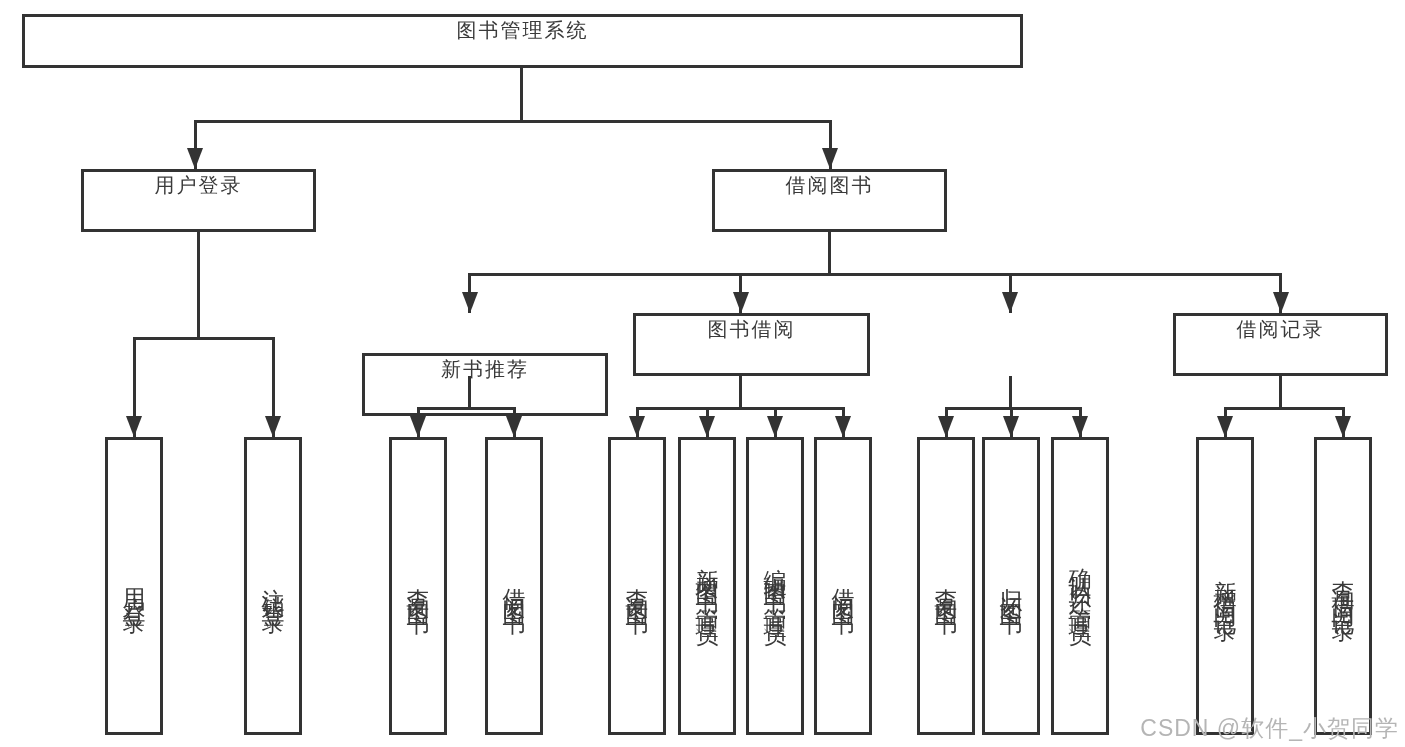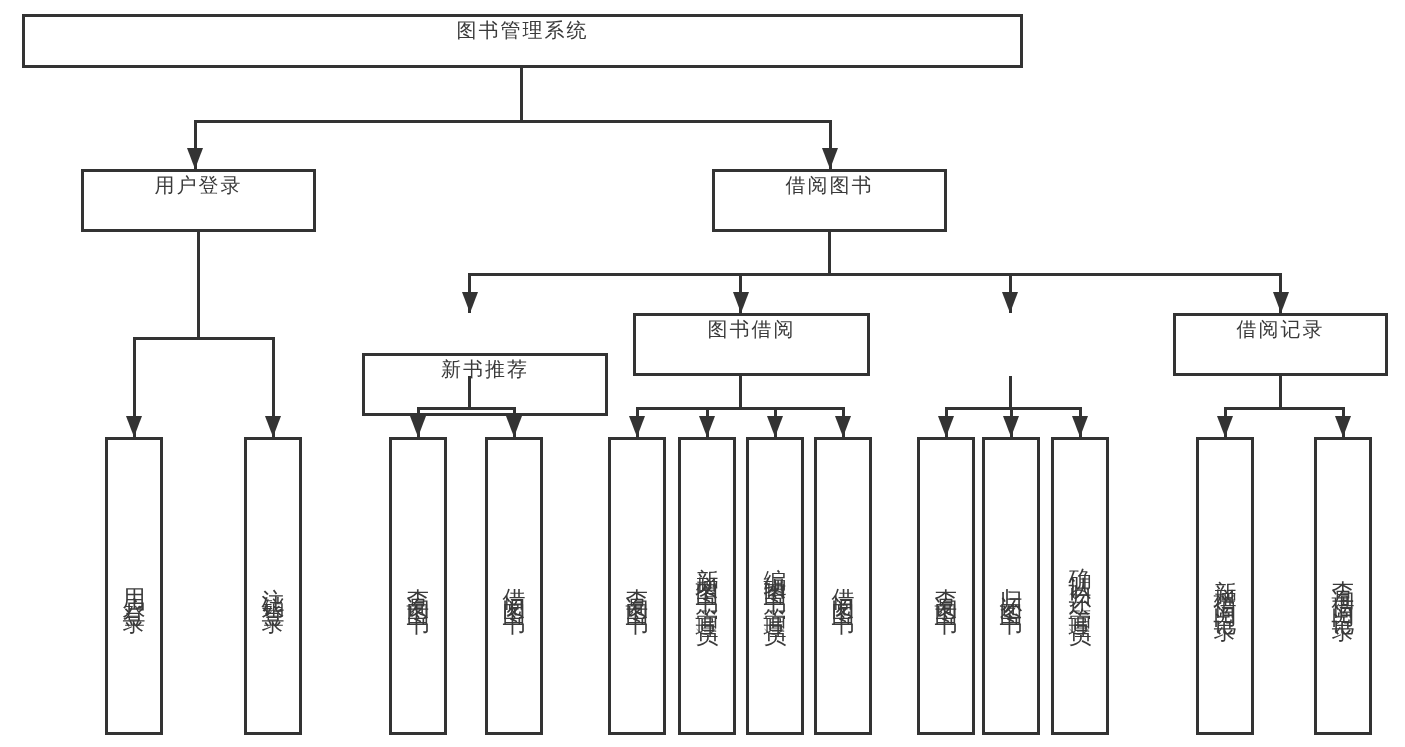--- a/index.html
+++ b/index.html
@@ -158,14 +158,15 @@
   <div class="vline" style="left:1079px; top:407px; height:30px;"></div>
   <div class="arrow" style="left:1072px; top:416px;"></div>
 
   <div class="vline" style="left:1279px; top:376px; height:31px;"></div>
   <div class="hline" style="left:1224px; top:407px; width:121px;"></div>
   <div class="vline" style="left:1224px; top:407px; height:30px;"></div>
   <div class="arrow" style="left:1217px; top:416px;"></div>
   <div class="vline" style="left:1342px; top:407px; height:30px;"></div>
   <div class="arrow" style="left:1335px; top:416px;"></div>
 
+  <div class="watermark">CSDN @软件_小贺同学</div>
 
 </div>
 
 </body></html>

